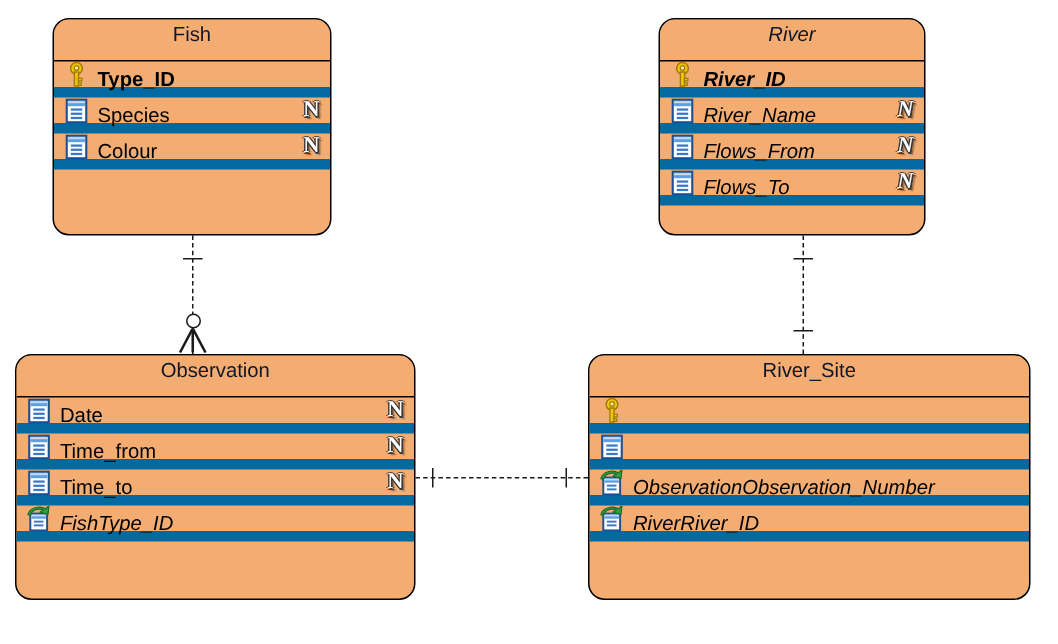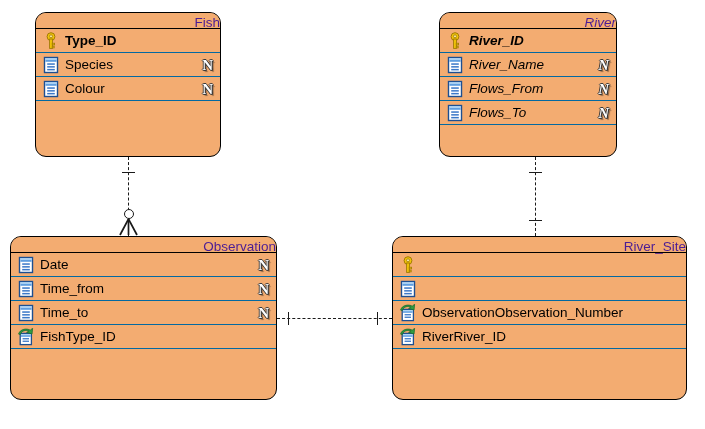--- a/index.html
+++ b/index.html
@@ -17,45 +17,45 @@
   .entity{
     position:absolute;
     box-sizing:border-box;
     background:#f3ac71;
     border:1.6px solid #000000;
     border-radius:11px;
     overflow:hidden;
     z-index:5;
   }
   .ent-title{
-    height:16px;
+    height:28px;
     line-height:20px;
-    text-align:right;
+    text-align:center;
     font-size:13.5px;
-    color:#4c1d95;
+    color:#0f172a;
     border-bottom:1.6px solid #000;
     box-sizing:border-box;
     background:#f3ac71;
     white-space:nowrap;
   }
   .attrs{display:block;}
   .attr{
     position:relative;
     height:24px;
     line-height:24px;
     box-sizing:border-box;
-    border-bottom:1px solid #0369a1;
+    border-bottom:7px solid #0369a1;
     padding-left:29px;
     padding-right:8px;
     font-size:13.5px;
     color:#000;
     white-space:nowrap;
   }
   .attr.pk{font-weight:bold;}
-  .attr.fk{}
+  .attr.fk{font-style:italic;}
 
   
   .ico{
     position:absolute;
     left:6px;top:50%;
     transform:translateY(-50%);
     width:18px;height:18px;
     line-height:0;
   }
   .nmark{

